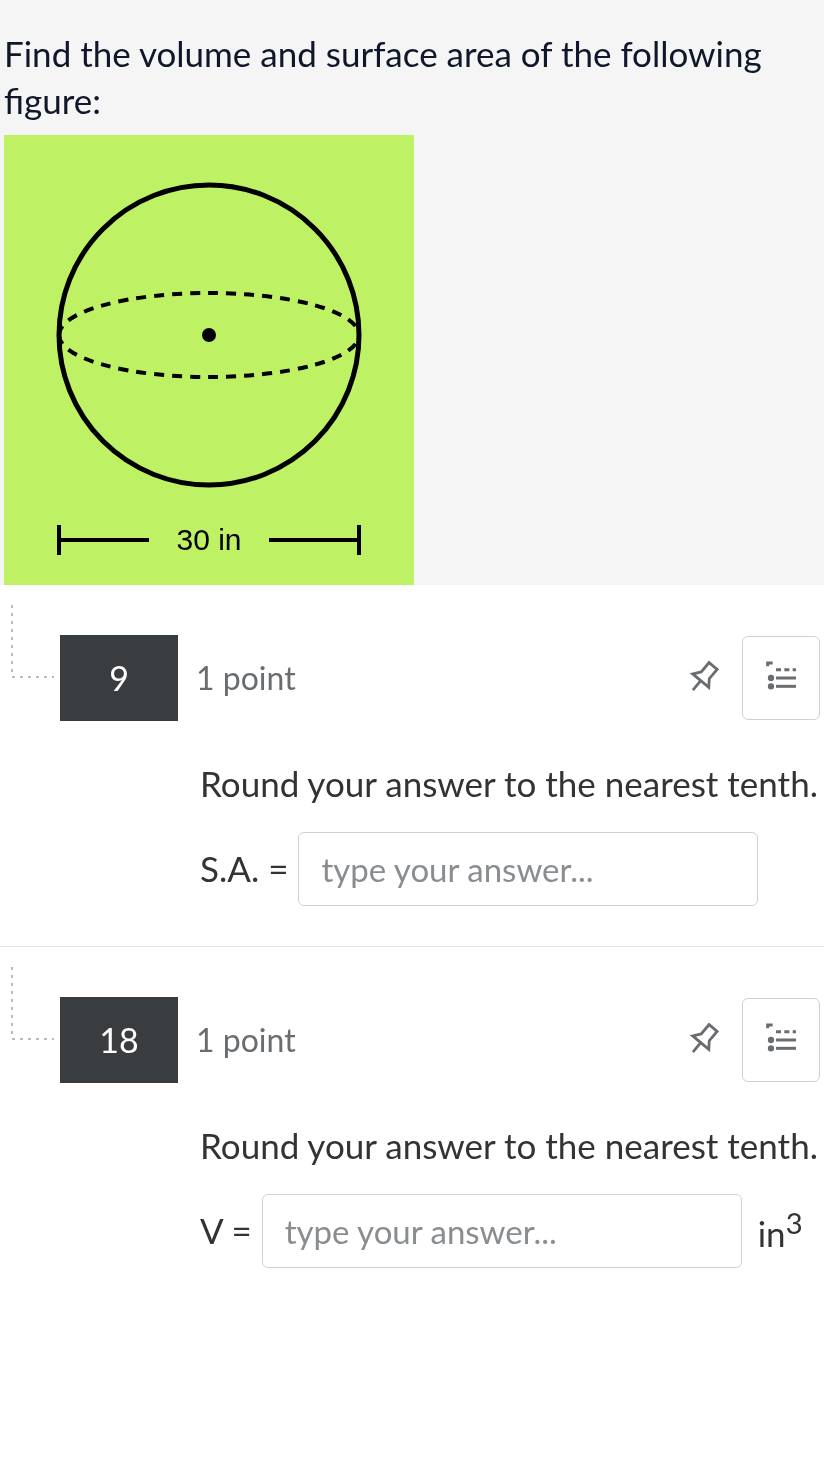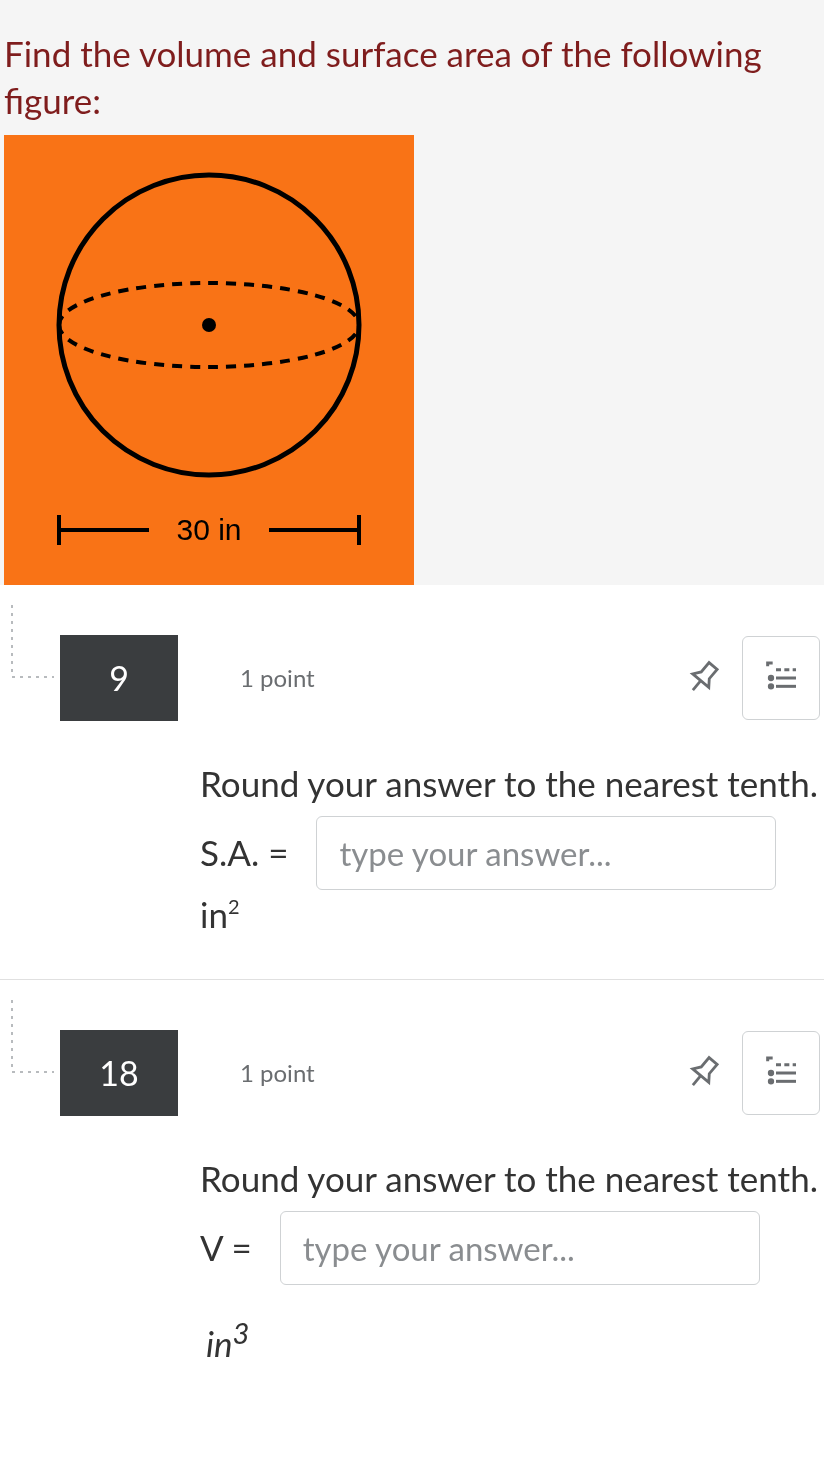--- a/index.html
+++ b/index.html
@@ -1,39 +1,39 @@
 <!DOCTYPE html>
 <html><head>
 <meta charset="utf-8">
 <style>
   * { box-sizing: border-box; margin: 0; padding: 0; }
   html, body { width: 824px; font-family: "Lato", "Helvetica Neue", Arial, sans-serif; color: #333; }
   .intro-block { background: #f5f5f5; padding: 30px 4px 0 4px; }
-  .intro-text { font-size: 35px; line-height: 1.35; color: #7f1d1d; margin-bottom: 10px; }
-  .figure-wrap { background: #f97316; width: 410px; height: 450px; display:flex; flex-direction:column; align-items:center; justify-content:flex-start; padding:10px 0; }
+  .intro-text { font-size: 35px; line-height: 1.35; color: #0f172a; margin-bottom: 10px; }
+  .figure-wrap { background: #bef264; width: 410px; height: 450px; display:flex; flex-direction:column; align-items:center; justify-content:flex-end; padding:10px 0; }
   .figure-wrap svg { display:block; }
   .dim-label { font-family: Arial, sans-serif; font-size:30px; fill:#000; }
   .question-block { padding: 50px 4px 40px 4px; border-bottom: 1px solid #e0e0e0; position:relative; }
   .branch { position:absolute; left:4px; top:20px; width:50px; height:95px; }
   .branch svg { display:block; }
   .q-header { display:flex; align-items:center; gap:18px; margin-left:56px; }
   .q-number { background:#3a3d3f; color:#fff; font-size:34px; width:118px; height:86px; display:flex; align-items:center; justify-content:center; }
-  .q-points { font-size:24px; color:#6a6d70;margin-left:44px; }
+  .q-points { font-size:32px; color:#6a6d70; }
   .q-actions { margin-left:auto; display:flex; align-items:center; gap:18px; }
   .pin-icon { color:#6a6d70; }
   .menu-btn { width:78px; height:84px; border:1px solid #cfd2d4; border-radius:6px; background:#fff; display:flex; align-items:center; justify-content:center; color:#6a6d70; cursor:pointer; }
   .q-body { margin-left:196px; margin-top:38px; font-size:35px; color:#333; line-height:1.4; }
-  .answer-row { display:flex; align-items:center; flex-wrap:wrap; gap:28px; margin-top:8px; }
+  .answer-row { display:flex; align-items:center; flex-wrap:wrap; gap:10px; margin-top:24px; }
   .answer-label { font-size:35px; color:#333; }
   .answer-input { font-size:33px; color:#a21caf; border:1px solid #cfd2d4; border-radius:6px; padding:16px 22px; font-family:inherit; width:460px; }
   .answer-input::placeholder { color:#8a8d90; }
   .unit { font-size:35px; }
   .unit sup { font-size:20px; vertical-align: top; position:relative; top:2px; }
   .q10 .answer-input { width:480px; }
-  .q10 .unit-inline { font-size:35px; margin-left:6px;font-style:italic; }
+  .q10 .unit-inline { font-size:35px; margin-left:6px; }
   
   .icon-svg { display:block; }
 </style>
 </head>
 <body>
 
 <div class="intro-block">
   <p class="intro-text">Find the volume and surface area of the following figure:</p>
   <div class="figure-wrap">
     <svg width="380" height="420" viewBox="0 0 380 420">
@@ -83,23 +83,20 @@
         </svg>
       </div>
     </div>
   </div>
   <div class="q-body">
     <div>Round your answer to the nearest tenth.</div>
     <div class="answer-row">
       <span class="answer-label">S.A. = </span>
       <input class="answer-input" type="text" placeholder="type your answer..." style="">
     </div>
-    <div class="unit">
-      <span>in</span><sup>2</sup>
-    </div>
   </div>
 </div>
 
 <div class="question-block q10" style="border-bottom:none; padding-bottom:0;">
   <div class="branch">
     <svg width="50" height="95" class="icon-svg">
       <line x1="8" y1="0" x2="8" y2="72" stroke="#b8bbbe" stroke-width="2" stroke-dasharray="3,5"></line>
       <line x1="8" y1="72" x2="50" y2="72" stroke="#b8bbbe" stroke-width="2" stroke-dasharray="3,5"></line>
     </svg>
   </div>

